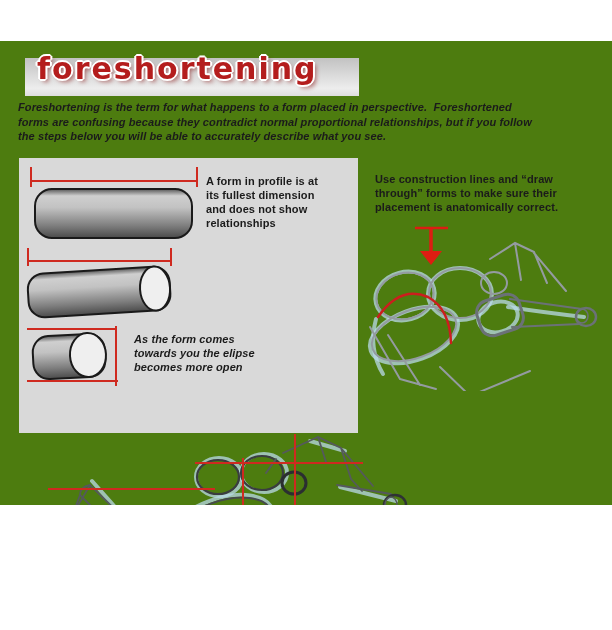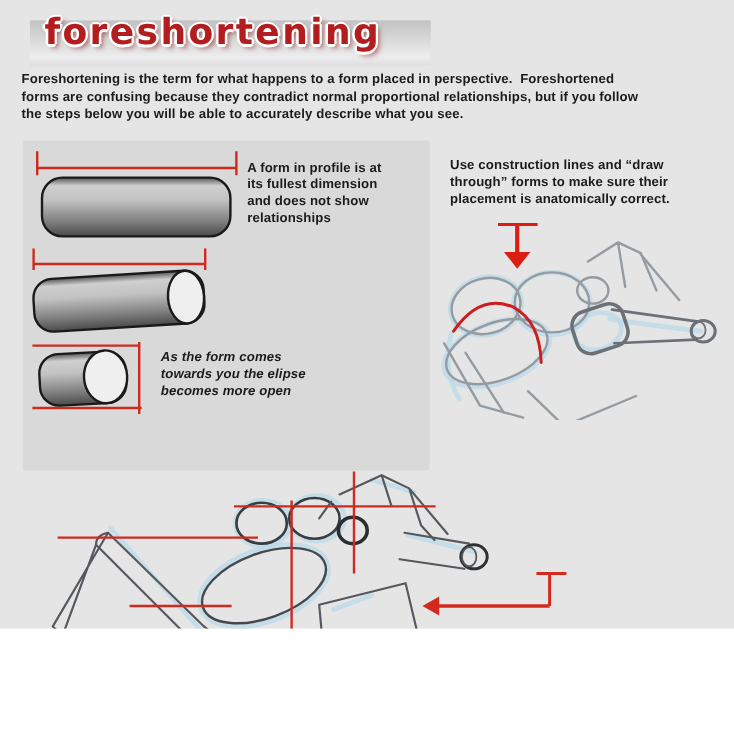--- a/index.html
+++ b/index.html
@@ -1,36 +1,36 @@
 <!DOCTYPE html>
 <html><head>
 <meta charset="utf-8">
 <style>
   html,body { margin:0; padding:0; background:#fff; }
   .page {
-    position:relative; width:612px; height:524px; overflow:hidden;
-    background:#e5e5e5; font-family:"Liberation Sans", sans-serif;
+    position:relative; width:612px; height:464px; overflow:hidden;
+    background:#4d7c0f; font-family:"Liberation Sans", sans-serif;margin-top:41px;
   }
   .banner {
     position:absolute; left:25px; top:17px; width:334px; height:38px;
     background:linear-gradient(180deg,#c2c2c2 0%, #ededed 80%, #dedede 100%);
   }
   .title {
     position:absolute; left:12px; top:-7px; font-family:"DejaVu Sans", sans-serif;
     font-size:30px; font-weight:bold; letter-spacing:2px; color:#b41d1d;
     text-shadow:
       -2px 0 0 #fff, 2px 0 0 #fff, 0 -2px 0 #fff, 0 2px 0 #fff,
       -1px -1px 0 #fff, 1px 1px 0 #fff, 1px -1px 0 #fff, -1px 1px 0 #fff,
       3px 3px 4px rgba(130,10,10,0.55);
   }
   .note {
     position:absolute; font-size:11px; font-weight:bold; color:#1b1b1b;
     line-height:14px; white-space:pre; letter-spacing:0.1px;
   }
-  .intro { left:18px; top:59px; line-height:14.6px; }
+  .intro { left:18px; top:59px; line-height:14.6px;font-style:italic; }
   .panel {
     position:absolute; left:19px; top:117px; width:339px; height:275px;
     background:#d9d9d9;
   }
   svg { position:absolute; }
   .svg-cyl   { left:0; top:0; }
   .svg-darr  { left:407px; top:184px; }
   .svg-cons  { left:348px; top:198px; }
   .svg-mid   { left:10px;  top:388px; }
   .svg-larr  { left:345px; top:470px; }

